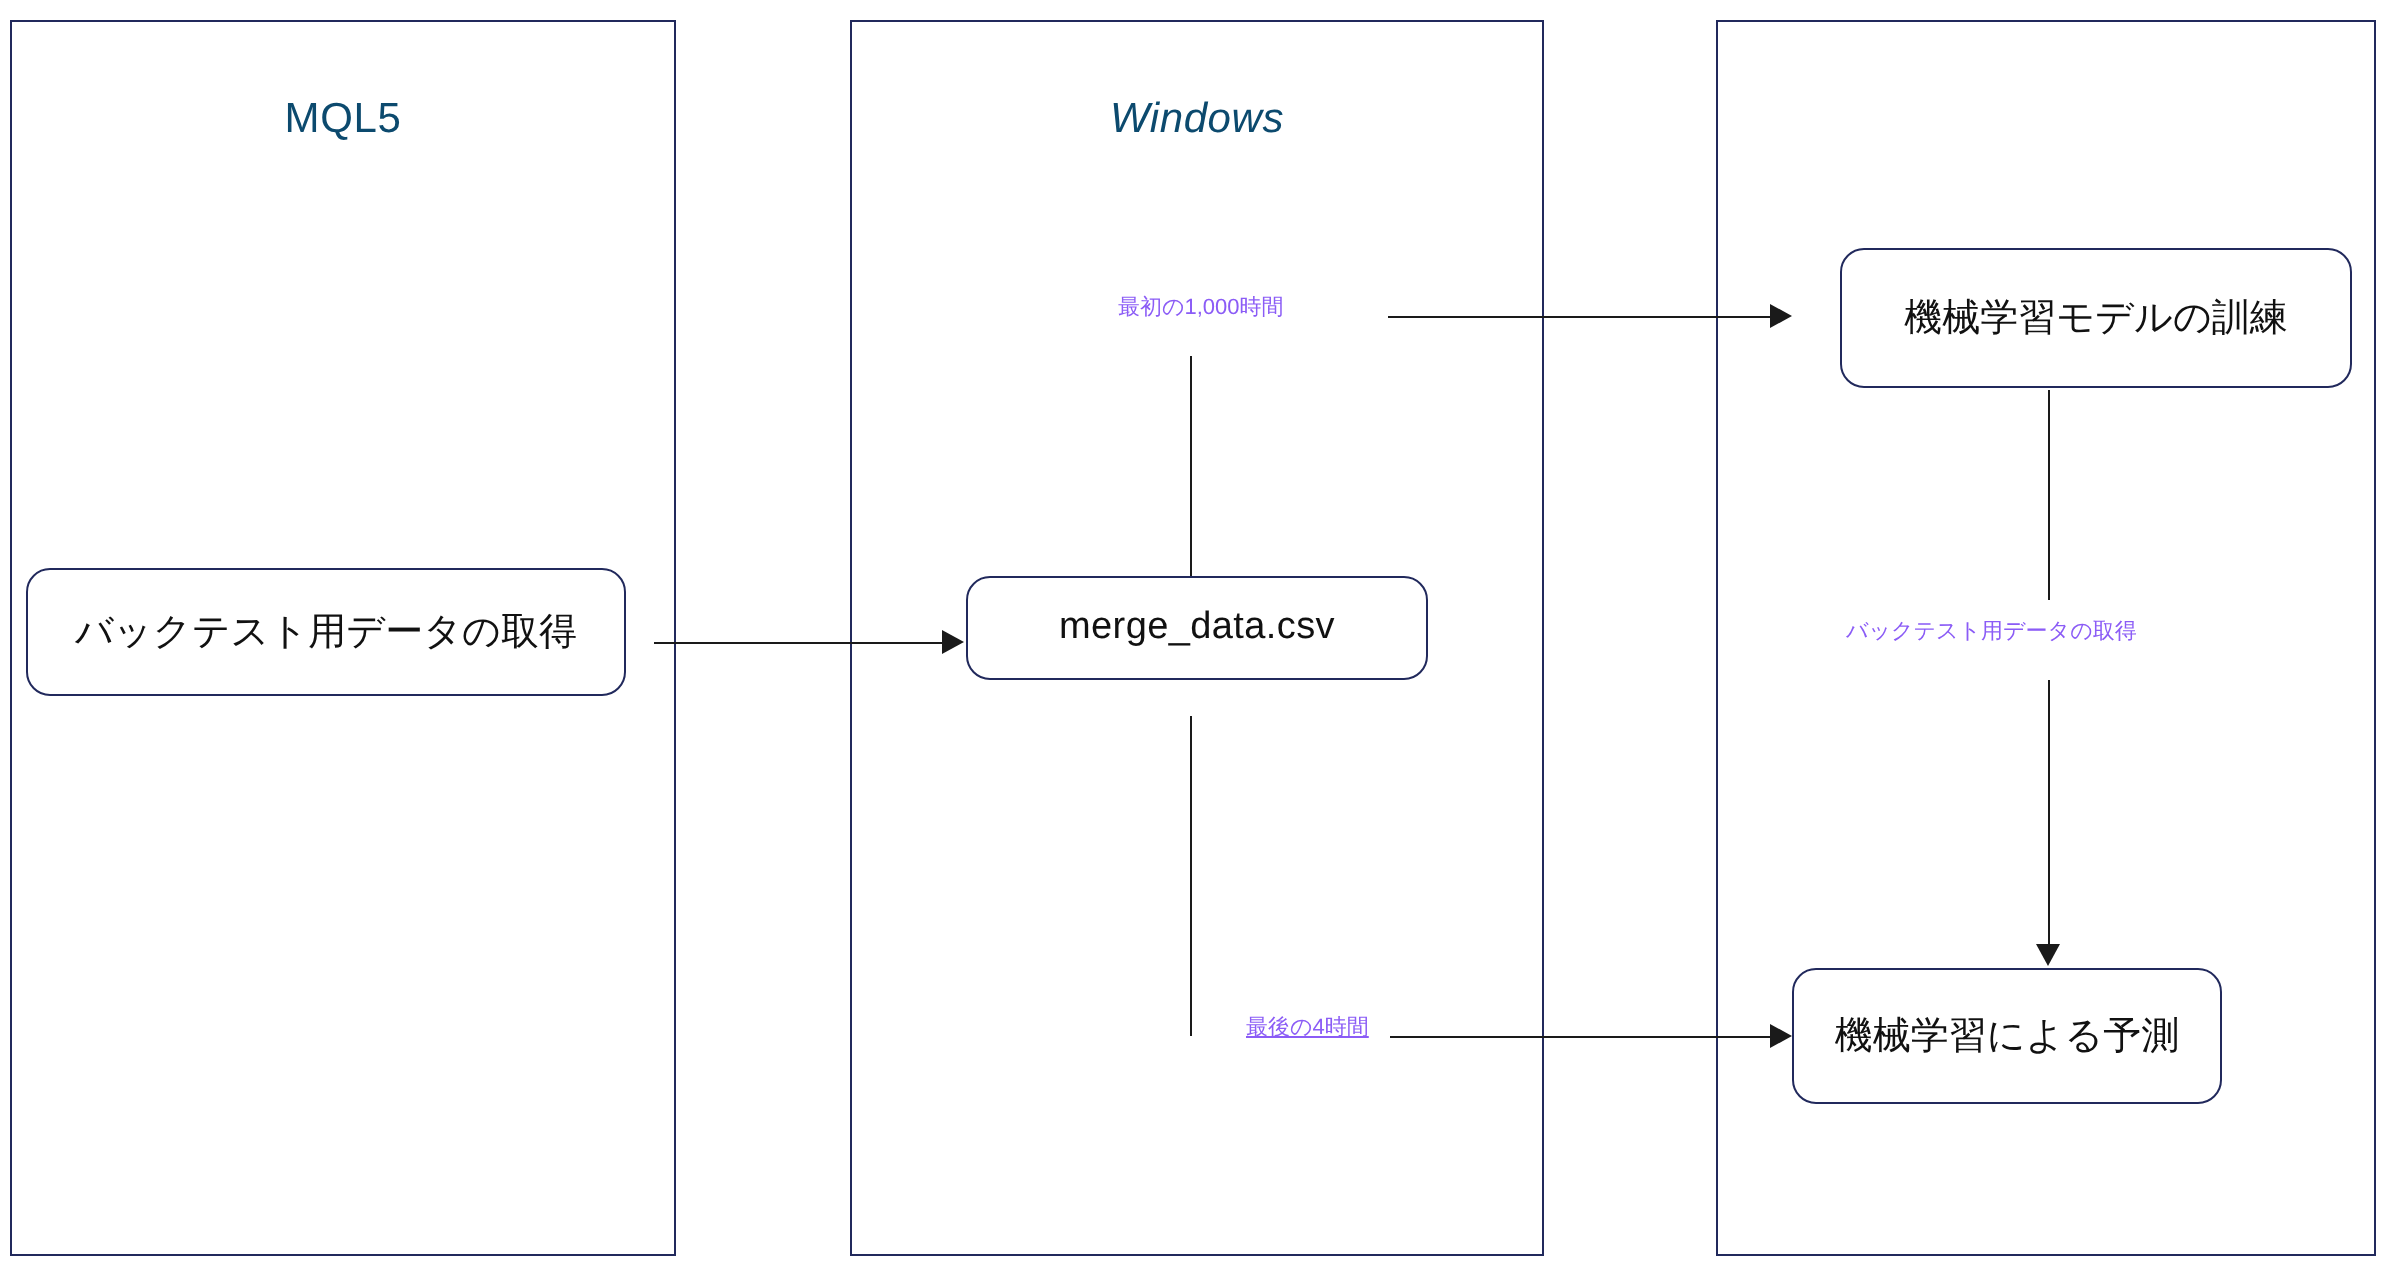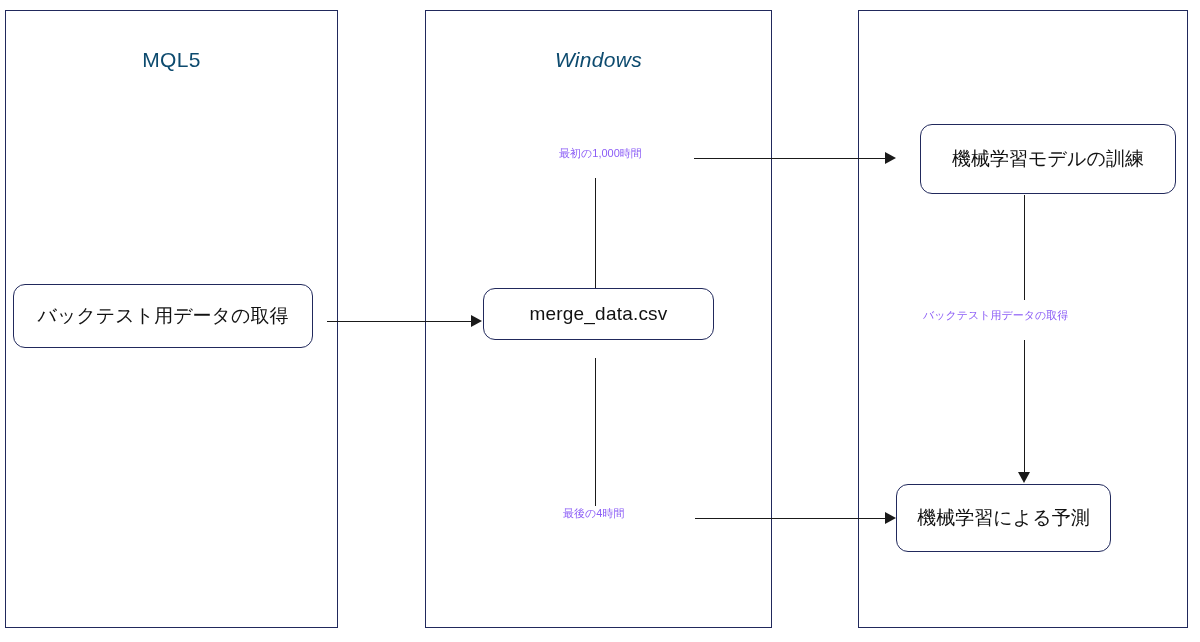--- a/index.html
+++ b/index.html
@@ -136,17 +136,17 @@
   <div class="node" style="left:896px; top:124px; width:256px; height:70px;margin-left:24px;">
     <span>機械学習モデルの訓練</span>
   </div>
 
   <div class="node" style="left:896px; top:484px; width:215px; height:68px;">
     <span>機械学習による予測</span>
   </div>
 
   <div class="edge-label" style="left:533px; top:146px;">最初の1,000時間</div>
 
-  <div class="edge-label" style="left:537px; top:506px;">最後の4時間</div>
+  <div class="edge-label" style="left:597px; top:506px;text-decoration:underline;">最後の4時間</div>
 
   <div class="edge-label" style="left:897px; top:308px;">バックテスト用データの取得</div>
 
 </div>
 
 </body></html>

